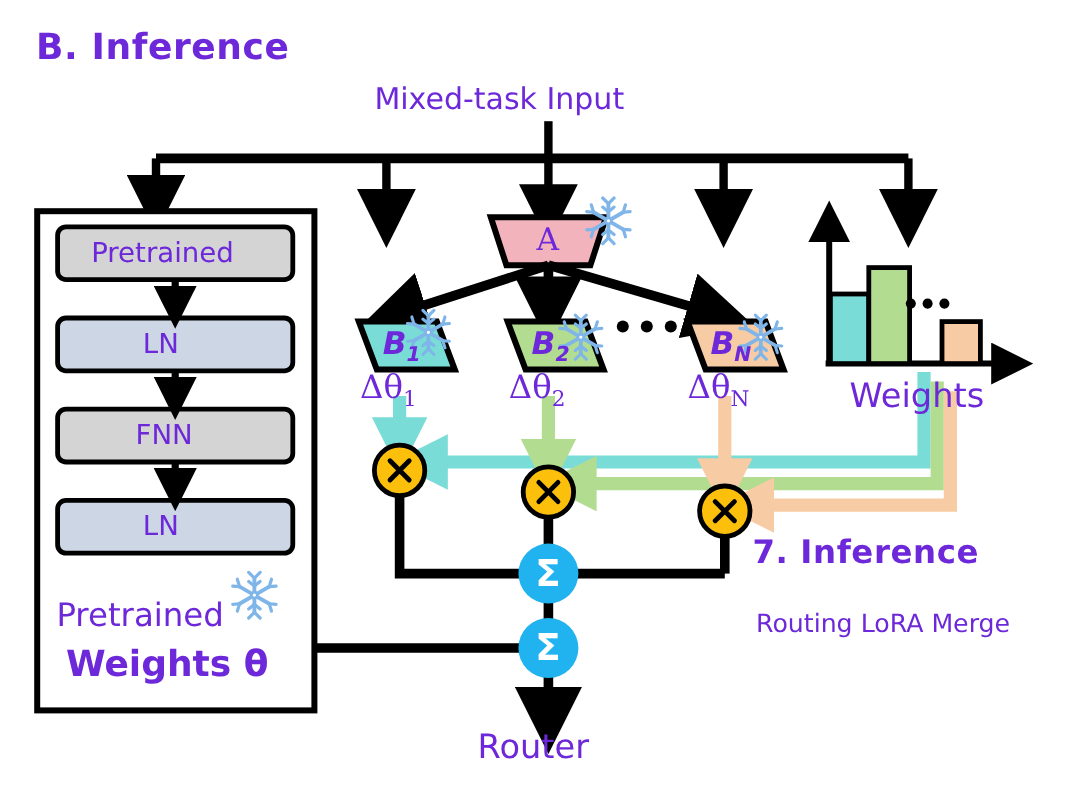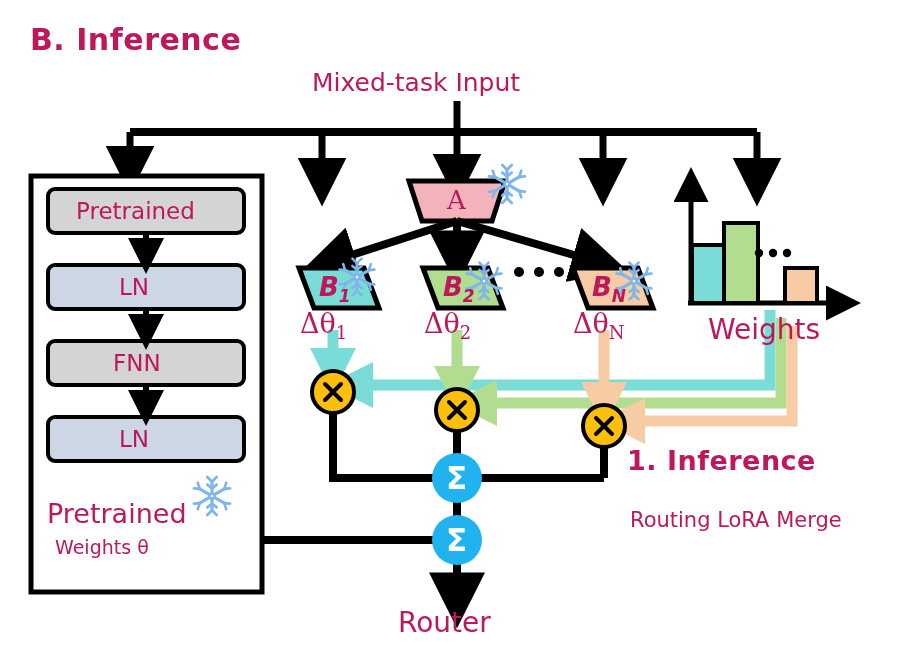--- a/index.html
+++ b/index.html
@@ -1,20 +1,20 @@
 <!DOCTYPE html>
 <html><head>
 <meta charset="utf-8">
 <style>
   html,body{margin:0;padding:0;background:#ffffff;}
   body{width:908px;height:666px;overflow:hidden;
        font-family:"DejaVu Sans","Liberation Sans",sans-serif;}
   #stage{position:relative;width:908px;height:666px;background:#fff;}
   svg{position:absolute;top:0;left:0;width:908px;height:666px;}
-  .lbl{position:absolute;white-space:nowrap;color:#be185d;}
+  .lbl{position:absolute;white-space:nowrap;color:#6d28d9;}
   .title{font-size:30px;font-weight:bold;letter-spacing:.5px;}
   .bigtxt{font-size:25px;}
   .boxtxt{font-size:23px;}
   .mathi{font-style:italic;font-weight:bold;}
 </style>
 </head>
 <body>
 
 <div id="stage">
 
@@ -179,35 +179,35 @@
   <div class="lbl title" style="left:30px;top:22px;">B. Inference</div>
 
   <div class="lbl bigtxt" style="left:312px;top:68px;">Mixed-task Input</div>
 
   <div class="lbl boxtxt" style="left:76px;top:198px;">Pretrained</div>
   <div class="lbl boxtxt" style="left:119px;top:274px;">LN</div>
   <div class="lbl boxtxt" style="left:113px;top:350px;">FNN</div>
   <div class="lbl boxtxt" style="left:119px;top:426px;">LN</div>
 
   <div class="lbl bigtxt" style="left:47px;top:498px;font-size:27px;">Pretrained</div>
-  <div class="lbl bigtxt" style="left:55px;top:536px;font-size:19px;">Weights θ</div>
+  <div class="lbl bigtxt" style="left:55px;top:536px;font-size:30px;font-weight:bold;">Weights θ</div>
 
   <div class="lbl" style="left:447px;top:185px;font-size:26px;font-family:'DejaVu Serif','Liberation Serif',serif;">A</div>
 
   <div class="lbl mathi" style="left:319px;top:272px;font-size:26px;"><span>B</span><sub style="font-size:17px;">1</sub></div>
   <div class="lbl mathi" style="left:443px;top:272px;font-size:26px;"><span>B</span><sub style="font-size:17px;">2</sub></div>
   <div class="lbl mathi" style="left:592px;top:272px;font-size:26px;"><span>B</span><sub style="font-size:17px;">N</sub></div>
 
   <div class="lbl" style="left:300px;top:308px;font-size:27px;font-family:'DejaVu Serif','Liberation Serif',serif;"><span>Δθ</span><sub style="font-size:18px;">1</sub></div>
   <div class="lbl" style="left:424px;top:308px;font-size:27px;font-family:'DejaVu Serif','Liberation Serif',serif;"><span>Δθ</span><sub style="font-size:18px;">2</sub></div>
   <div class="lbl" style="left:573px;top:308px;font-size:27px;font-family:'DejaVu Serif','Liberation Serif',serif;"><span>Δθ</span><sub style="font-size:18px;">N</sub></div>
 
   <div class="lbl bigtxt" style="left:708px;top:313px;font-size:28px;">Weights</div>
 
   <div class="lbl" style="left:446px;top:460px;font-size:31px;color:#fff;font-weight:bold;">Σ</div>
   <div class="lbl" style="left:446px;top:522px;font-size:31px;color:#fff;font-weight:bold;">Σ</div>
 
-  <div class="lbl title" style="left:627px;top:445px;font-size:27px;">1. Inference</div>
+  <div class="lbl title" style="left:627px;top:445px;font-size:27px;">7. Inference</div>
   <div class="lbl" style="left:630px;top:508px;font-size:21px;">Routing LoRA Merge</div>
 
   <div class="lbl bigtxt" style="left:398px;top:606px;font-size:28px;">Router</div>
 
 </div>
 
 </body></html>

